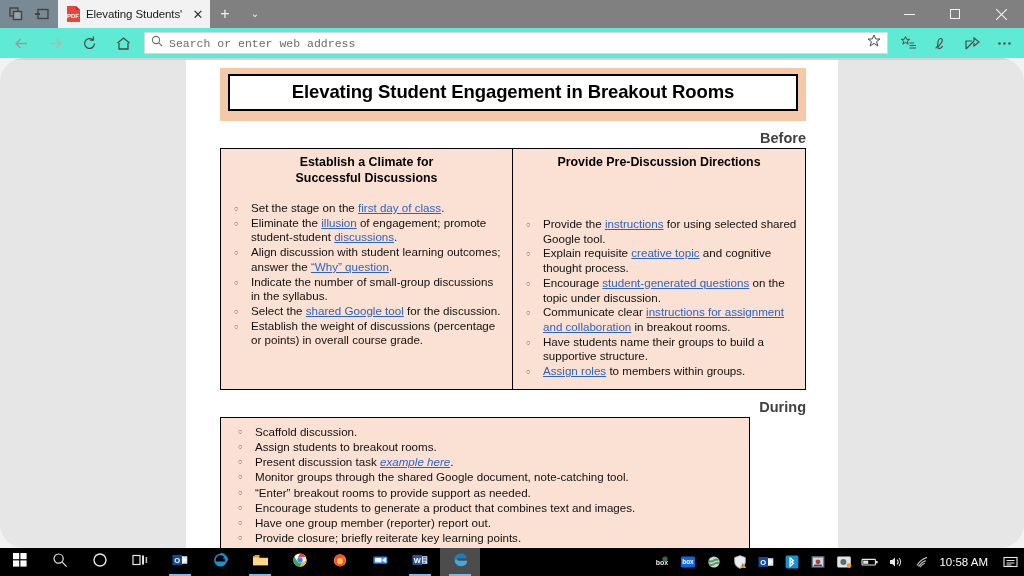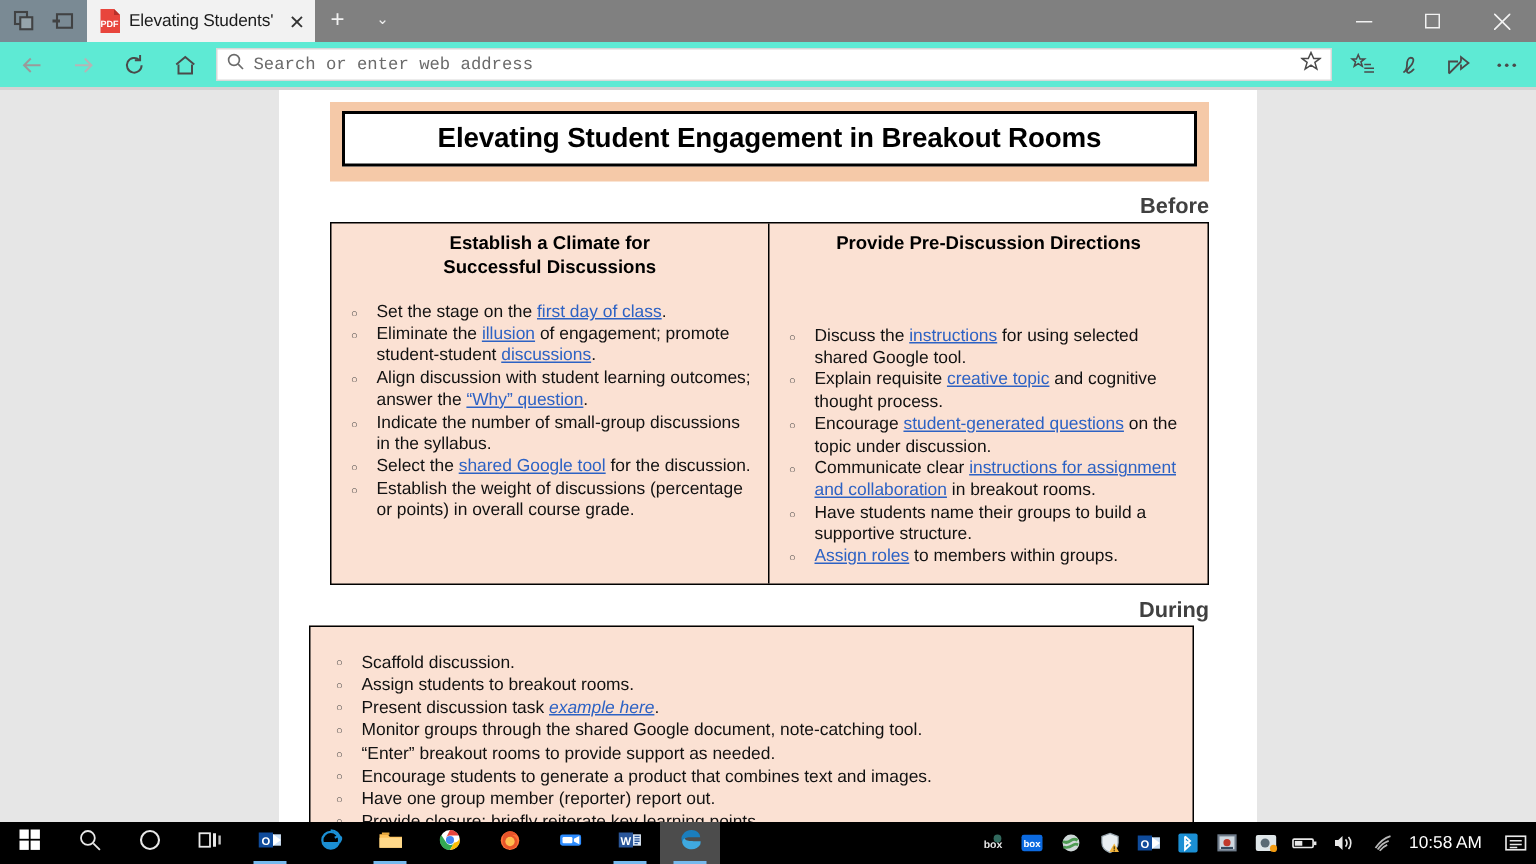--- a/index.html
+++ b/index.html
@@ -50,21 +50,21 @@
   .urlbar {
     flex:1 1 auto; height:22px; background:#ffffff; border:1px solid #d8d8d8;
     display:flex; align-items:center; padding:0 6px; gap:6px; margin: 0 4px;
   }
   .urlbar .ph { font-size:11.5px; color:#6b6b6b; flex:1 1 auto; }
   .urlbar .star { color:#4a4a4a; }
   .nav-right { display:flex; align-items:center; }
   .nav-right .nav-btn { width:32px; }
 
   
-  #viewer { flex:1 1 auto; background:#e6e6e6; position:relative; overflow:hidden; }
+  #viewer { flex:1 1 auto; background:#e6e6e6; position:relative; overflow:hidden;border-radius:24px; }
   #viewer-topline { height:2px; background:#d3d3d3; }
   #page {
     position:absolute; left:186px; top:2px; width:652px; bottom:0; background:#ffffff;
   }
 
   
   .doc { padding: 0; }
   .banner {
     margin: 8px 2px 0 34px; width: 586px; background: var(--banner);
     padding: 6px 0 10px 0;
@@ -97,22 +97,22 @@
     position:relative; padding-left:22px; font-size:11.6px; line-height:14.7px;
     color:#111; margin-bottom:0px;
   }
   ul.bullets li::before {
     content:"\25CB"; position:absolute; left:5px; top:0px; font-size:7.5px; color:#444; line-height:15px;
   }
   a.lnk { color:#2d62c4; text-decoration:underline; }
   a.lnk.it { font-style:italic; }
 
   .during-box {
-    margin-left:20px; width:590px; border:1.8px solid #000; background: var(--boxfill);
-    padding: 16px 8px 6px 8px;
+    margin-left:34px; width:530px; border:1.8px solid #000; background: var(--boxfill);
+    padding: 6px 8px 6px 8px;
   }
   .during-box ul.bullets li { font-size:11.6px; line-height:15.2px; padding-left:26px; }
   .during-box ul.bullets li::before { left:9px; }
 
   
   #taskbar {
     position:absolute; left:0; top:548px; width:1024px; height:28px;
     background:#000000; display:flex; align-items:center;
   }
   .tb-group-left { display:flex; align-items:center; }
@@ -279,21 +279,21 @@
                 <li><span>Eliminate the </span><a class="lnk" href="#">illusion</a><span> of engagement; promote student-student </span><a class="lnk" href="#">discussions</a><span>.</span></li>
                 <li><span>Align discussion with student learning outcomes; answer the </span><a class="lnk" href="#">“Why” question</a><span>.</span></li>
                 <li><span>Indicate the number of small-group discussions in the syllabus.</span></li>
                 <li><span>Select the </span><a class="lnk" href="#">shared Google tool</a><span> for the discussion.</span></li>
                 <li><span>Establish the weight of discussions (percentage or points) in overall course grade.</span></li>
               </ul>
           </div>
           <div class="col right">
             <div class="col-head">Provide Pre-Discussion Directions</div>
             <ul class="bullets">
-                <li><span>Discuss the </span><a class="lnk" href="#">instructions</a><span> for using selected shared Google tool.</span></li>
+                <li><span>Provide the </span><a class="lnk" href="#">instructions</a><span> for using selected shared Google tool.</span></li>
                 <li><span>Explain requisite </span><a class="lnk" href="#">creative topic</a><span> and cognitive thought process.</span></li>
                 <li><span>Encourage </span><a class="lnk" href="#">student-generated questions</a><span> on the topic under discussion.</span></li>
                 <li><span>Communicate clear </span><a class="lnk" href="#">instructions for assignment and collaboration</a><span> in breakout rooms.</span></li>
                 <li><span>Have students name their groups to build a supportive structure.</span></li>
                 <li><a class="lnk" href="#">Assign roles</a><span> to members within groups.</span></li>
               </ul>
           </div>
         </div>
 
         <div class="section-head">During</div>

